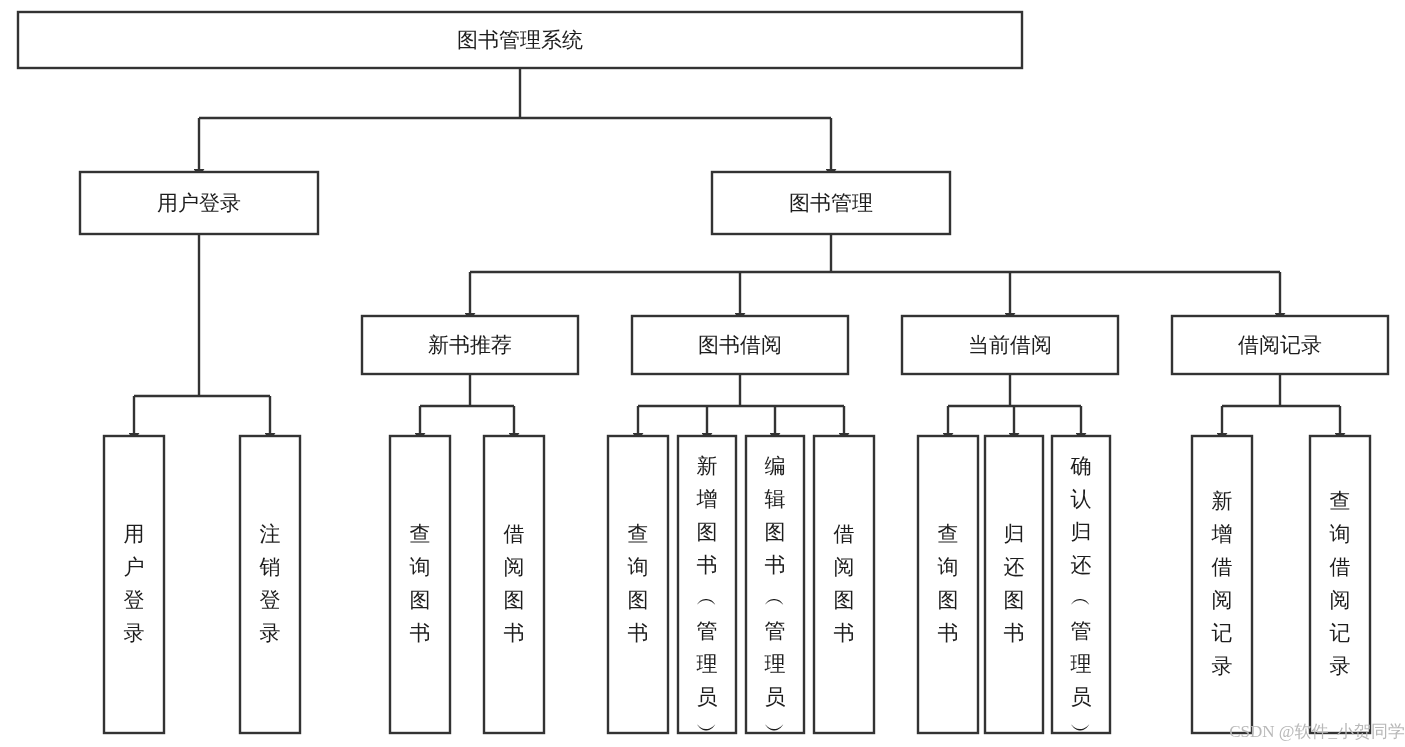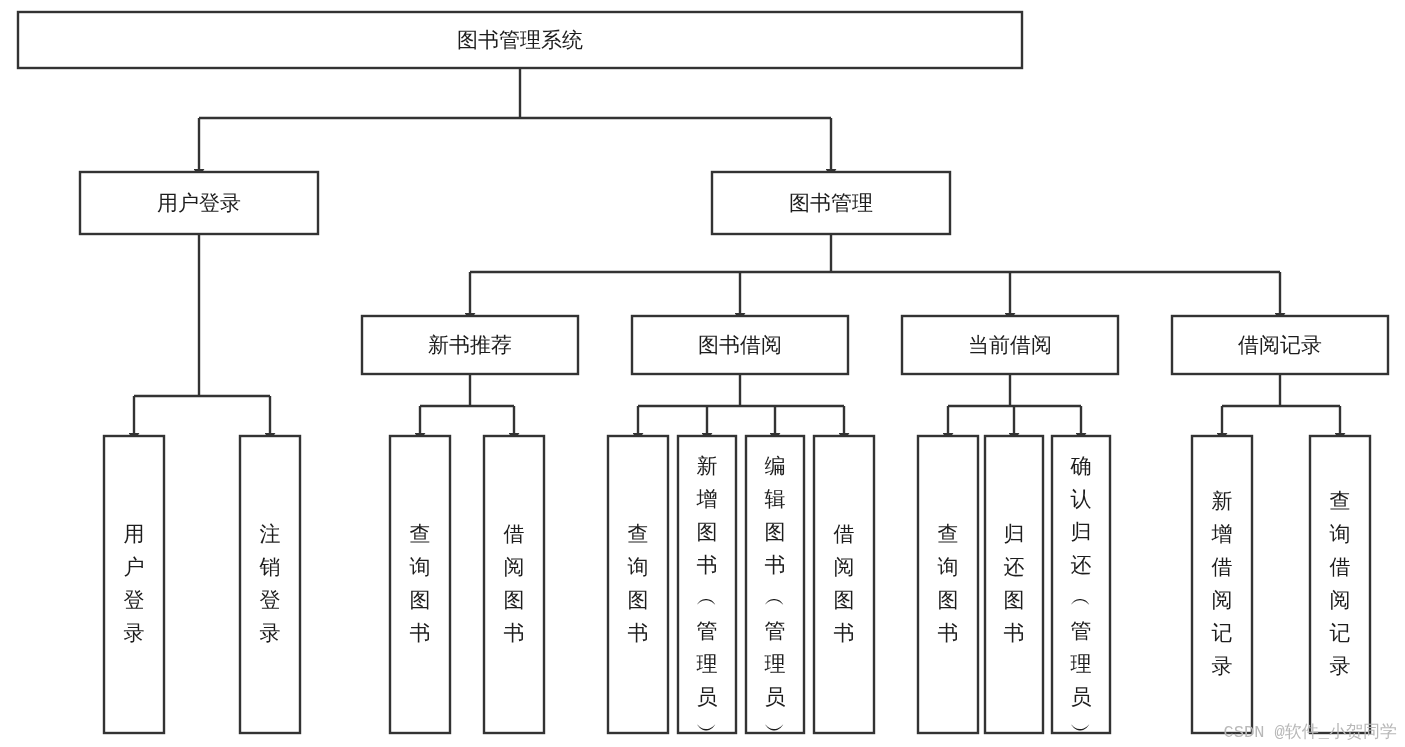--- a/index.html
+++ b/index.html
@@ -14,25 +14,25 @@
   .node-label{
     font-family:"DejaVu Sans","Liberation Sans",sans-serif;
     fill:#1d1d1d;
     font-size:21px;
     text-anchor:middle;
     dominant-baseline:middle;
   }
   .node-label.vertical{font-size:21px;}
   .watermark{
     position:absolute;
-    right:8px;
+    right:0;
     bottom:4px;
     color:#b8b8b8;
     font-size:17px;
-    font-family:Liberation Mono, monospace;
+    font-family:Liberation Serif, serif;
     white-space:nowrap;
     pointer-events:none;
     margin-top:24px;
   }
 </style>
 </head>
 <body>
 
 <div id="stage">
   <svg id="diagram" viewBox="0 0 1405 747">

